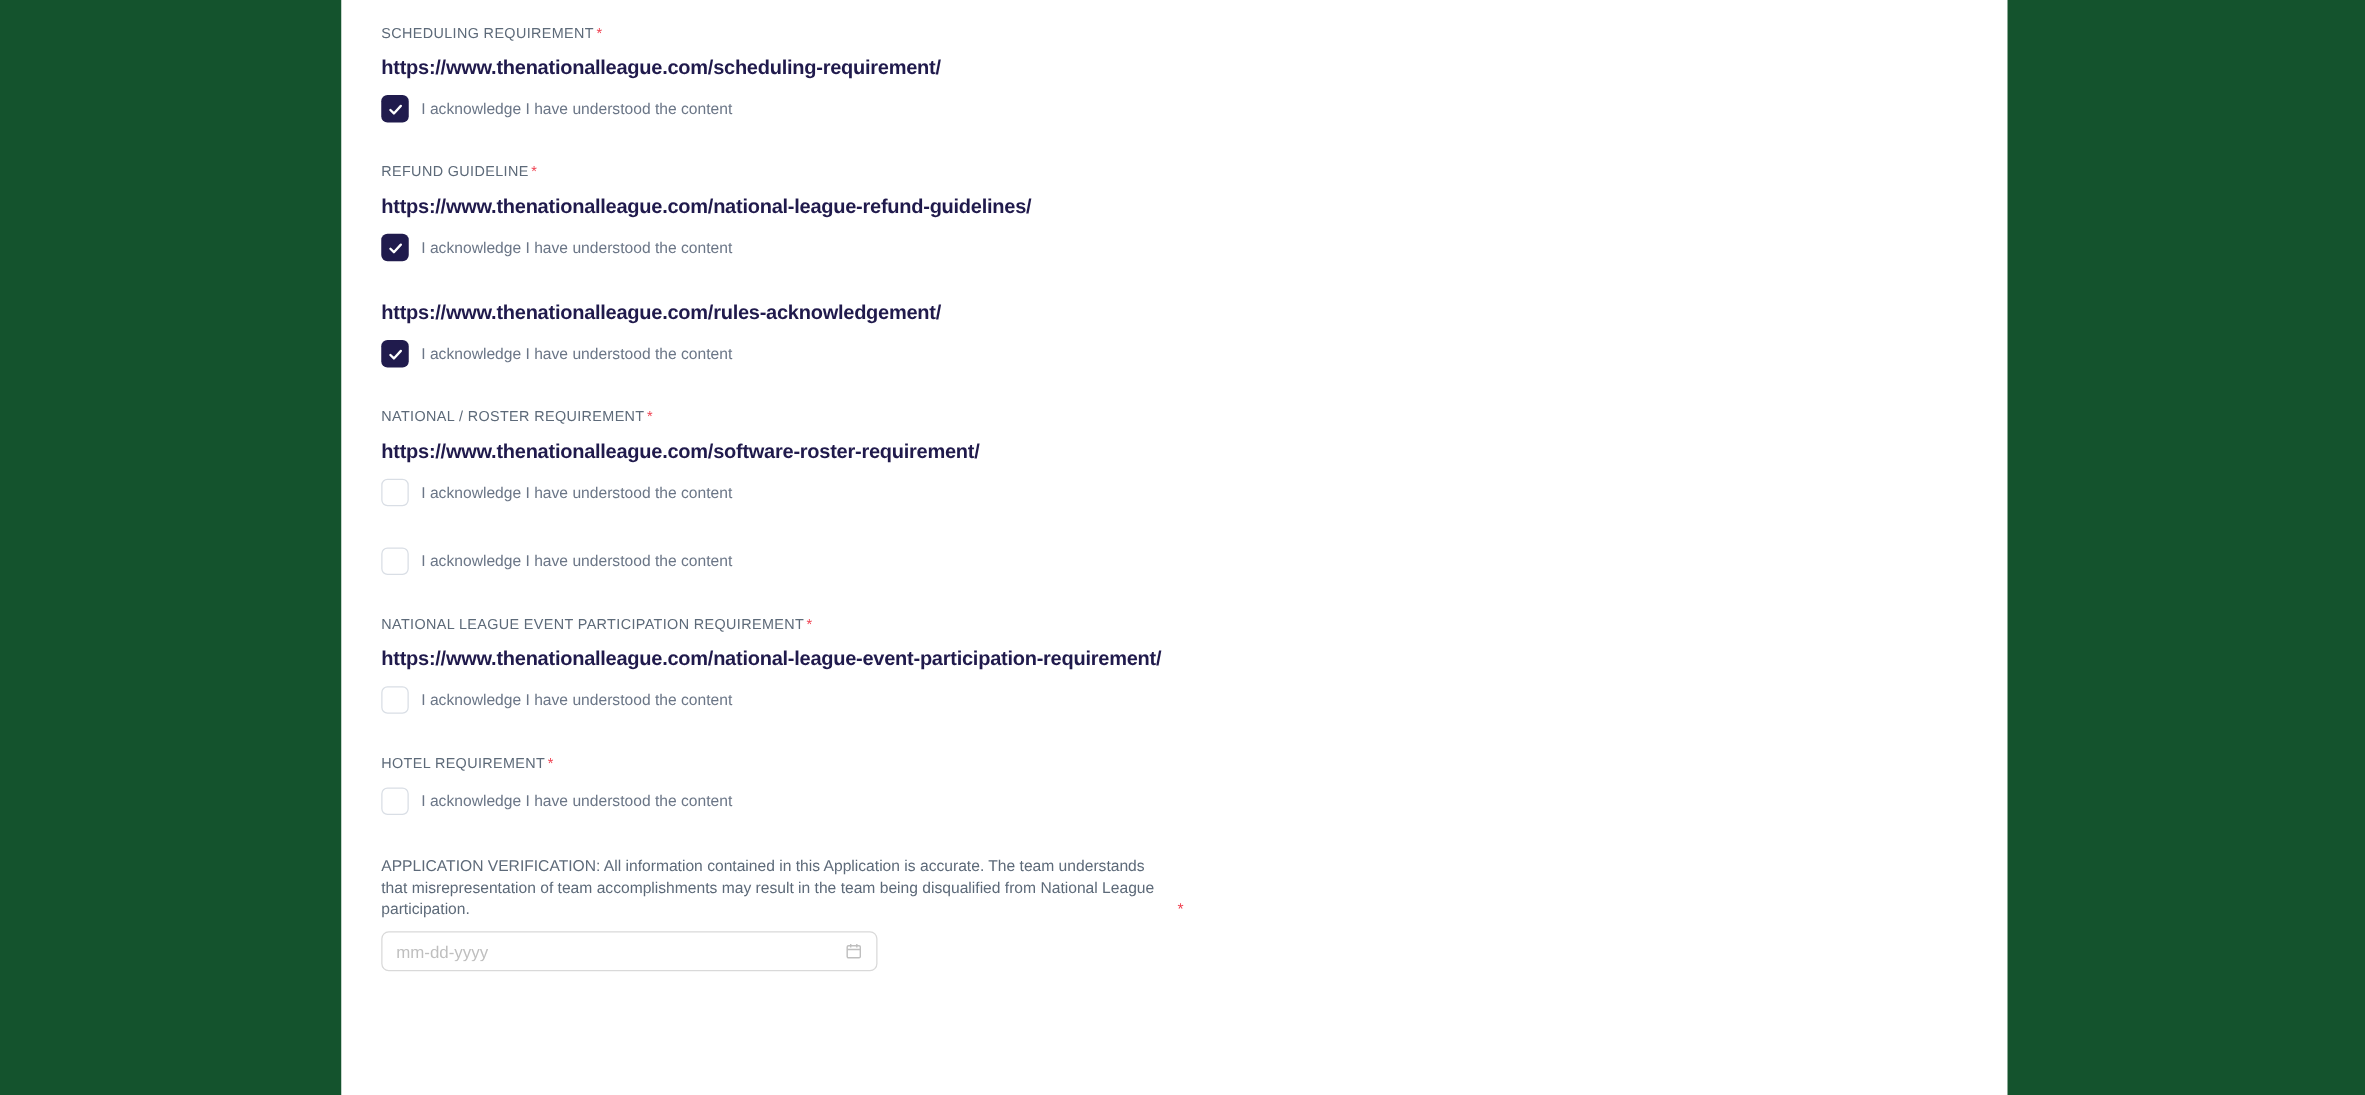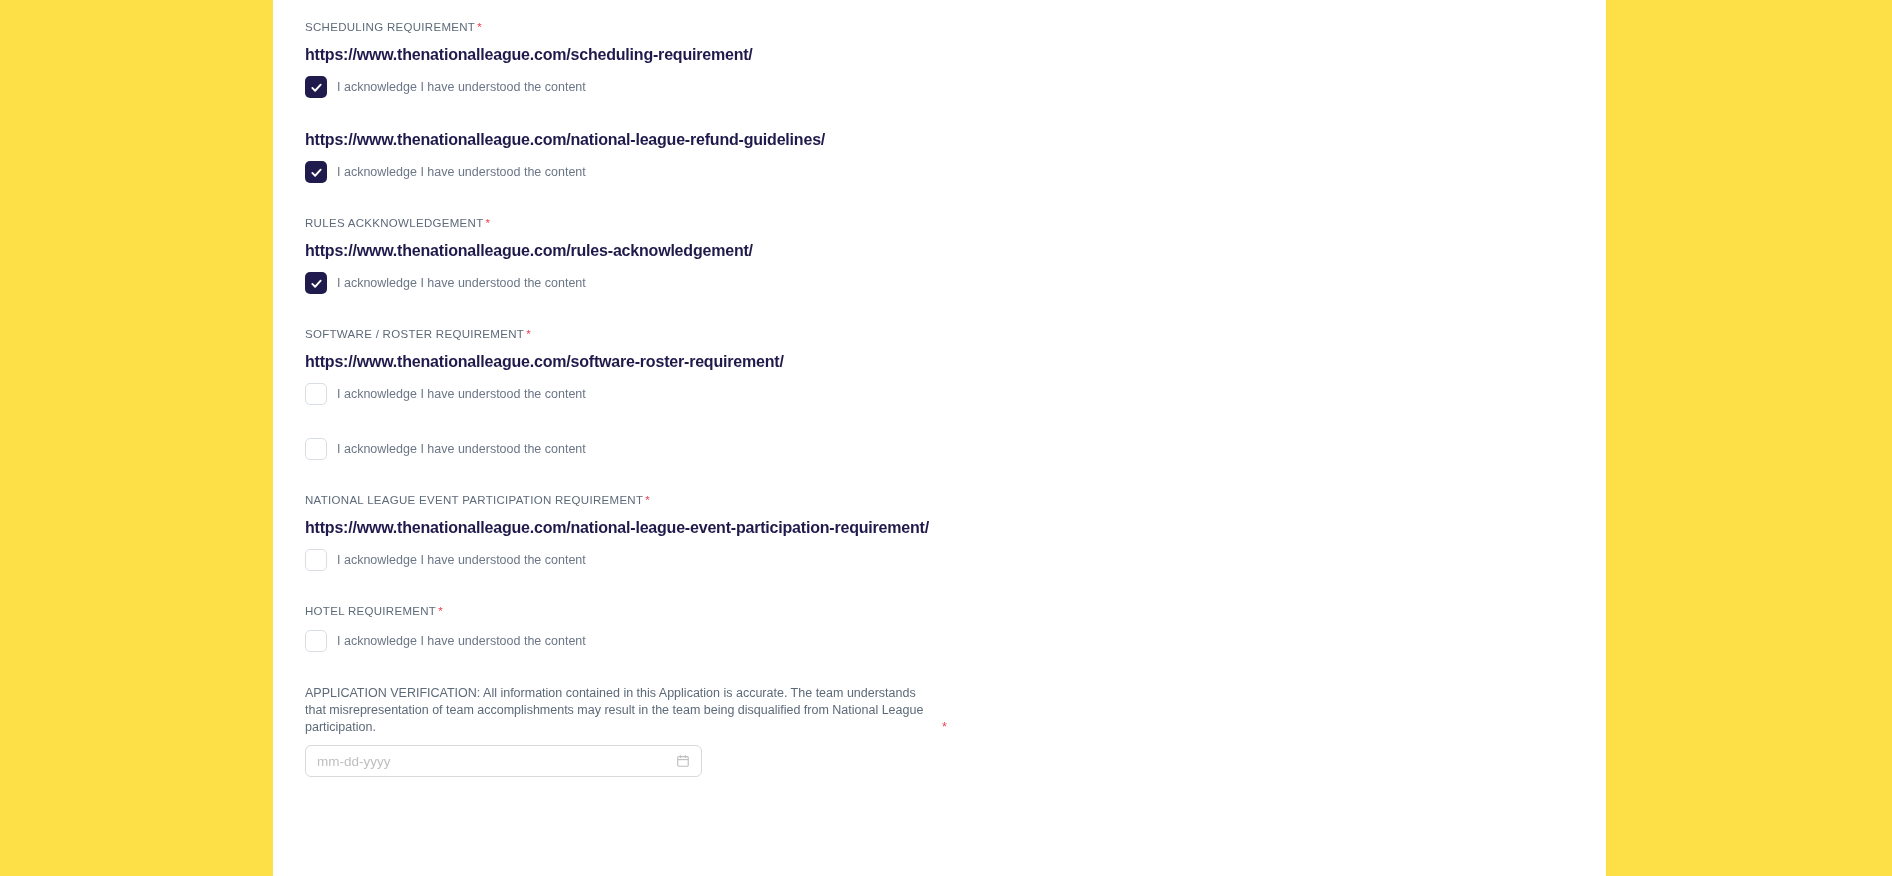--- a/index.html
+++ b/index.html
@@ -7,21 +7,21 @@
     width: 1892px;
     height: 876px;
     background: #f5f8fb;
     font-family: "Liberation Sans", sans-serif;
     overflow: hidden;
   }
   .page {
     position: relative;
     width: 1892px;
     height: 876px;
-    background: #fde047;
+    background: #14532d;
   }
   .content-panel {
     position: absolute;
     left: 273px;
     top: 0;
     width: 1333px;
     height: 876px;
     background: #ffffff;
     padding: 20px 40px 0 32px;
   }
@@ -119,49 +119,49 @@
       <span class="checkbox checked">
         <svg width="13" height="13" viewBox="0 0 14 14" fill="none">
           <path d="M2.5 7.5l3 3 6-6.5" stroke="#ffffff" stroke-width="2" fill="none" stroke-linecap="round" stroke-linejoin="round"></path>
         </svg>
       </span>
       <span class="ack-text">I acknowledge I have understood the content</span>
     </label>
   </div>
 
   <div class="section">
+    <div class="section-label">
+      <span class="label-text">REFUND GUIDELINE</span><span class="asterisk">*</span>
+    </div>
     <a class="section-url">https://www.thenationalleague.com/national-league-refund-guidelines/</a>
     <label class="ack-row">
       <span class="checkbox checked">
         <svg width="13" height="13" viewBox="0 0 14 14" fill="none">
           <path d="M2.5 7.5l3 3 6-6.5" stroke="#ffffff" stroke-width="2" fill="none" stroke-linecap="round" stroke-linejoin="round"></path>
         </svg>
       </span>
       <span class="ack-text">I acknowledge I have understood the content</span>
     </label>
   </div>
 
   <div class="section">
-    <div class="section-label">
-      <span class="label-text">RULES ACKKNOWLEDGEMENT</span><span class="asterisk">*</span>
-    </div>
     <a class="section-url">https://www.thenationalleague.com/rules-acknowledgement/</a>
     <label class="ack-row">
       <span class="checkbox checked">
         <svg width="13" height="13" viewBox="0 0 14 14" fill="none">
           <path d="M2.5 7.5l3 3 6-6.5" stroke="#ffffff" stroke-width="2" fill="none" stroke-linecap="round" stroke-linejoin="round"></path>
         </svg>
       </span>
       <span class="ack-text">I acknowledge I have understood the content</span>
     </label>
   </div>
 
   <div class="section">
     <div class="section-label">
-      <span class="label-text">SOFTWARE / ROSTER REQUIREMENT</span><span class="asterisk">*</span>
+      <span class="label-text">NATIONAL / ROSTER REQUIREMENT</span><span class="asterisk">*</span>
     </div>
     <a class="section-url">https://www.thenationalleague.com/software-roster-requirement/</a>
     <label class="ack-row">
       <span class="checkbox unchecked">
         
       </span>
       <span class="ack-text">I acknowledge I have understood the content</span>
     </label>
   </div>
 

